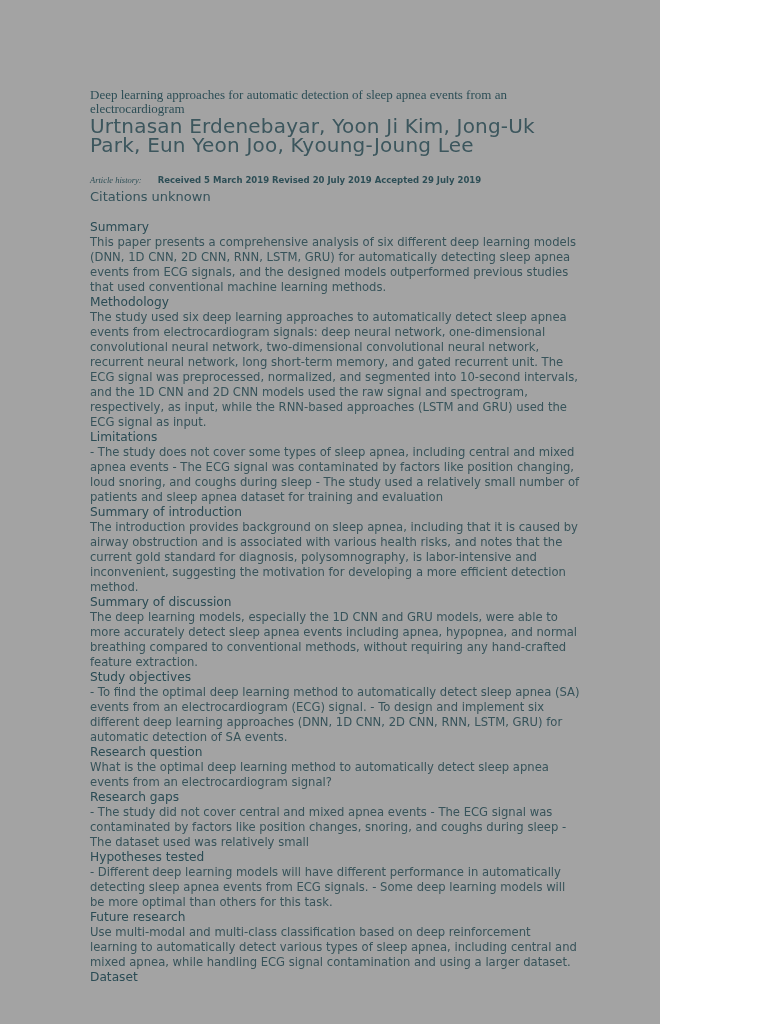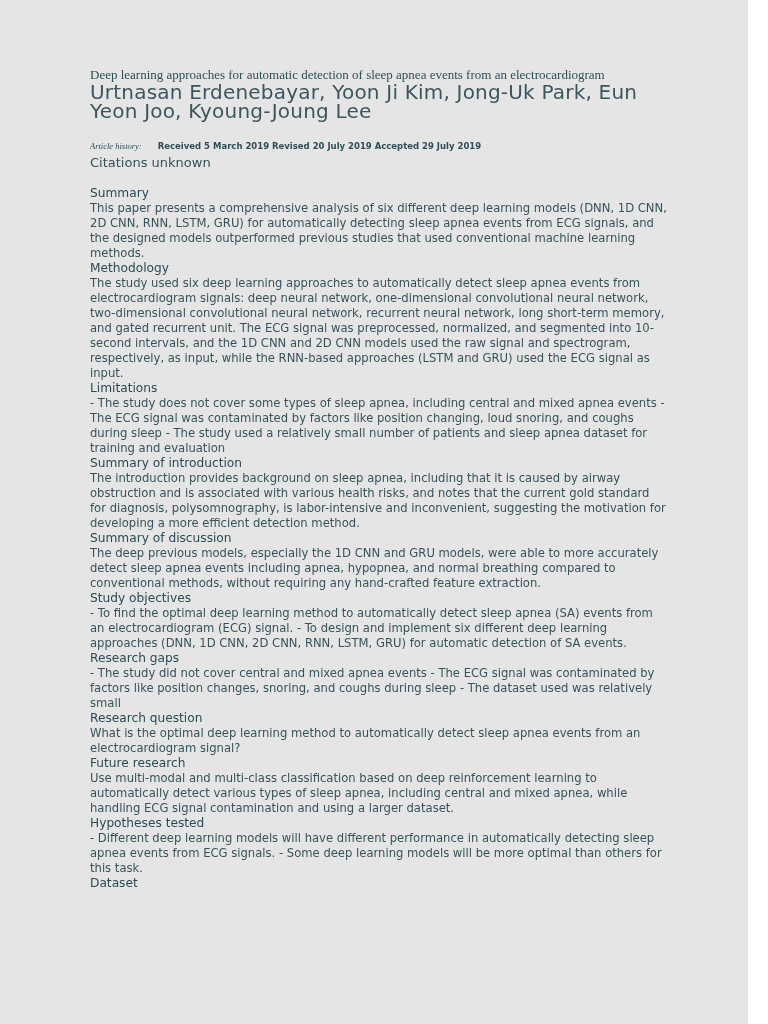--- a/index.html
+++ b/index.html
@@ -3,24 +3,24 @@
 <meta charset="utf-8">
 <style>
   html, body {
     margin: 0;
     padding: 0;
     background: #ffffff;
   }
   .page {
     position: relative;
     box-sizing: border-box;
-    width: 748px;
+    width: 660px;
     height: 1024px;
-    background: #e5e5e5;
-    padding: 68px 80px 0 90px;
+    background: #a3a3a3;
+    padding: 88px 80px 0 90px;
     overflow: hidden;
   }
   .title {
     font-family: "Liberation Serif", serif;
     font-weight: 400;
     font-size: 13px;
     line-height: 14px;
     margin: 0;
     color: #2d4e56;
     max-width: 600px;
@@ -109,46 +109,46 @@
     <p class="sec-body">- The study does not cover some types of sleep apnea, including central and mixed apnea events - The ECG signal was contaminated by factors like position changing, loud snoring, and coughs during sleep - The study used a relatively small number of patients and sleep apnea dataset for training and evaluation</p>
   </section>
 
   <section class="sec">
     <h2 class="sec-heading">Summary of introduction</h2>
     <p class="sec-body">The introduction provides background on sleep apnea, including that it is caused by airway obstruction and is associated with various health risks, and notes that the current gold standard for diagnosis, polysomnography, is labor-intensive and inconvenient, suggesting the motivation for developing a more efficient detection method.</p>
   </section>
 
   <section class="sec">
     <h2 class="sec-heading">Summary of discussion</h2>
-    <p class="sec-body">The deep previous models, especially the 1D CNN and GRU models, were able to more accurately detect sleep apnea events including apnea, hypopnea, and normal breathing compared to conventional methods, without requiring any hand-crafted feature extraction.</p>
+    <p class="sec-body">The deep learning models, especially the 1D CNN and GRU models, were able to more accurately detect sleep apnea events including apnea, hypopnea, and normal breathing compared to conventional methods, without requiring any hand-crafted feature extraction.</p>
   </section>
 
   <section class="sec">
     <h2 class="sec-heading">Study objectives</h2>
     <p class="sec-body">- To find the optimal deep learning method to automatically detect sleep apnea (SA) events from an electrocardiogram (ECG) signal. - To design and implement six different deep learning approaches (DNN, 1D CNN, 2D CNN, RNN, LSTM, GRU) for automatic detection of SA events.</p>
   </section>
 
   <section class="sec">
+    <h2 class="sec-heading">Research question</h2>
+    <p class="sec-body">What is the optimal deep learning method to automatically detect sleep apnea events from an electrocardiogram signal?</p>
+  </section>
+
+  <section class="sec">
     <h2 class="sec-heading">Research gaps</h2>
     <p class="sec-body">- The study did not cover central and mixed apnea events - The ECG signal was contaminated by factors like position changes, snoring, and coughs during sleep - The dataset used was relatively small</p>
   </section>
 
   <section class="sec">
-    <h2 class="sec-heading">Research question</h2>
-    <p class="sec-body">What is the optimal deep learning method to automatically detect sleep apnea events from an electrocardiogram signal?</p>
+    <h2 class="sec-heading">Hypotheses tested</h2>
+    <p class="sec-body">- Different deep learning models will have different performance in automatically detecting sleep apnea events from ECG signals. - Some deep learning models will be more optimal than others for this task.</p>
   </section>
 
   <section class="sec">
     <h2 class="sec-heading">Future research</h2>
     <p class="sec-body">Use multi-modal and multi-class classification based on deep reinforcement learning to automatically detect various types of sleep apnea, including central and mixed apnea, while handling ECG signal contamination and using a larger dataset.</p>
-  </section>
-
-  <section class="sec">
-    <h2 class="sec-heading">Hypotheses tested</h2>
-    <p class="sec-body">- Different deep learning models will have different performance in automatically detecting sleep apnea events from ECG signals. - Some deep learning models will be more optimal than others for this task.</p>
   </section>
 
   <section class="sec">
     <h2 class="sec-heading">Dataset</h2>
 
   </section>
 </div>
 
 </div>
 

